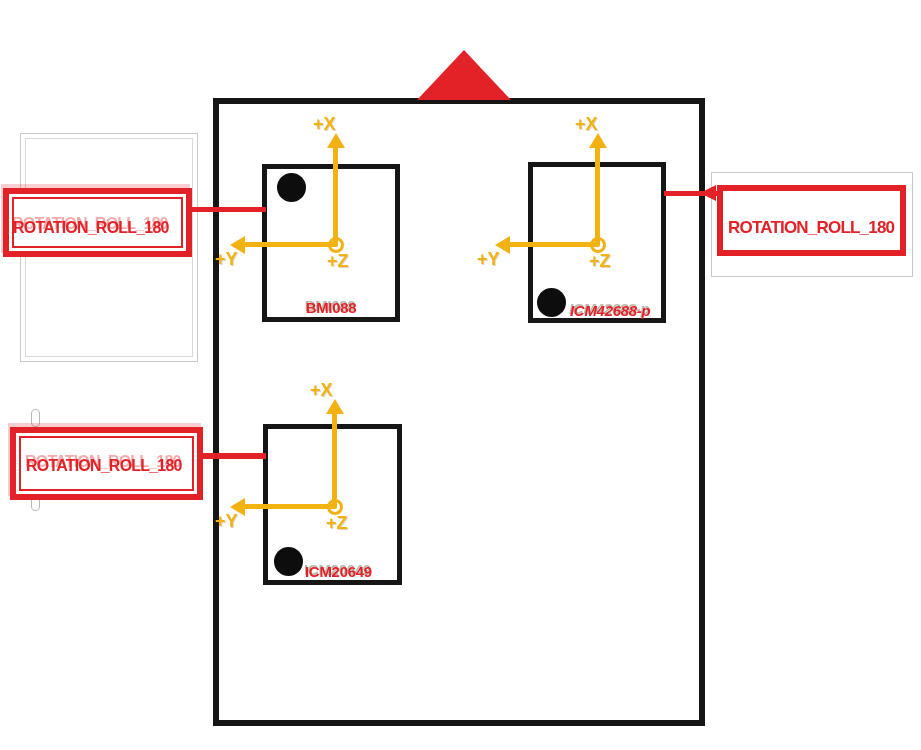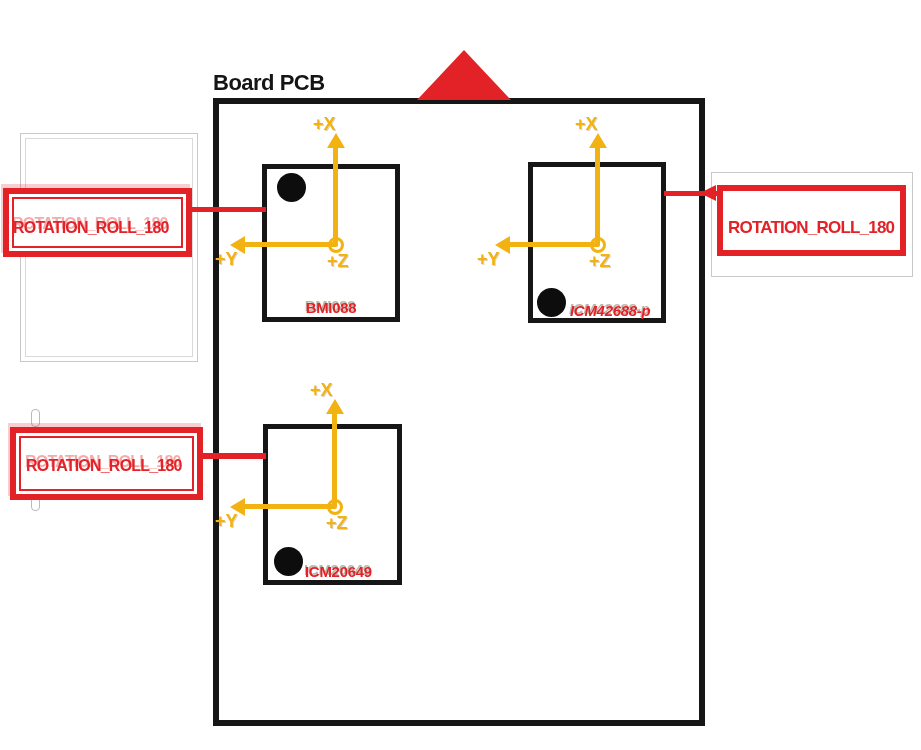--- a/index.html
+++ b/index.html
@@ -90,21 +90,20 @@
 
   .handle{width:9px;height:18px;border:1px solid #b9b9b9;background:#fff;border-radius:4px;z-index:2;}
   .handleT{left:31px;top:409px;}
   .handleB{left:31px;top:493px;}
 </style>
 </head>
 <body>
 
 <div id="canvas">
 
-  <div class="abs board-title">Board PCB</div>
   <div class="abs board"></div>
   <div class="abs triangle"></div>
 
   <div class="abs chip chip1"></div>
   <div class="abs pin-dot dot1"></div>
   <div class="abs chip-name name1">BMI088</div>
   <div class="abs axis-line x-line1"></div>
   <div class="abs arrow-up x-arr1"></div>
   <div class="abs axis-label x-lab1">+X</div>
   <div class="abs axis-line y-line1"></div>

